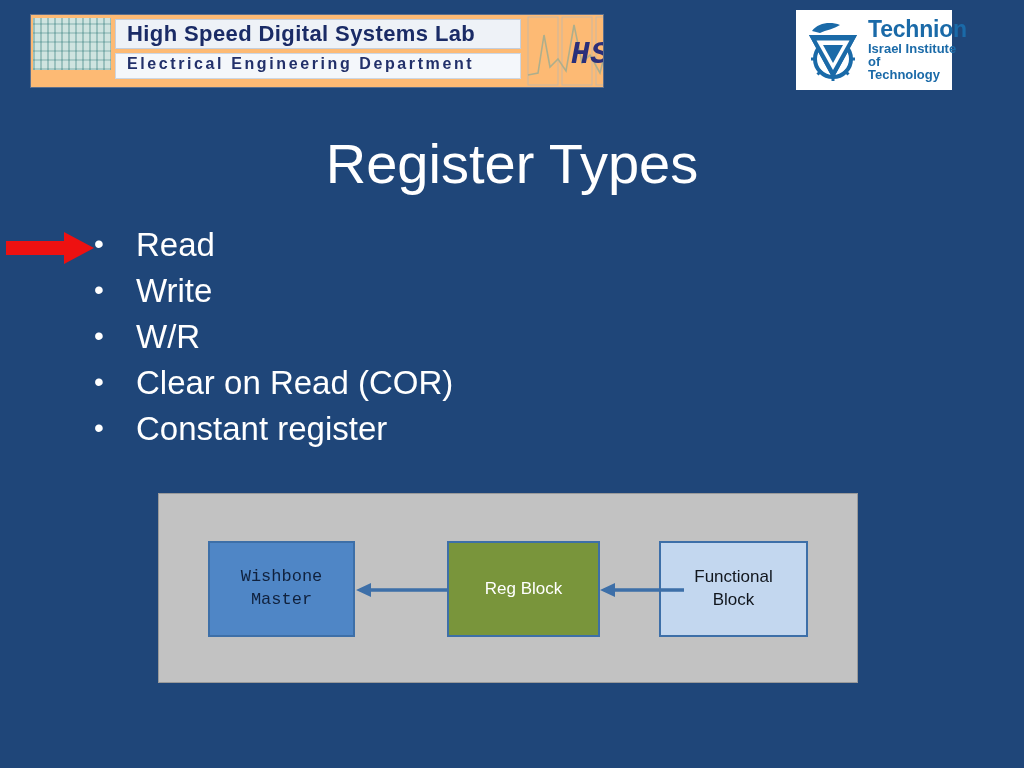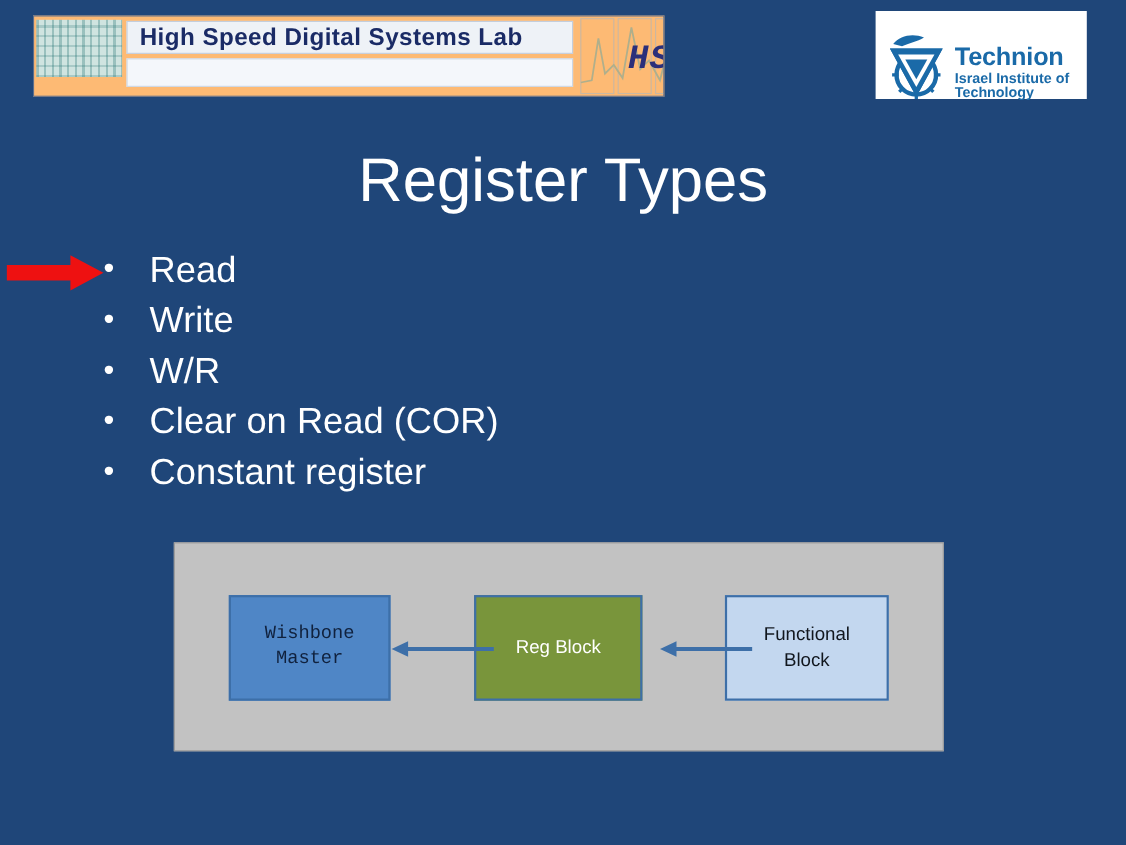--- a/index.html
+++ b/index.html
@@ -103,25 +103,25 @@
     color: #2b2f7a;
     letter-spacing: 1px;
     white-space: nowrap;
   }
 
   
   #technion-logo {
     position: absolute;
     left: 796px;
     top: 10px;
-    width: 192px;
+    width: 156px;
     height: 80px;
     background: #ffffff;
     display: flex;
-    align-items: flex-end;
+    align-items: center;
     box-sizing: border-box;
     padding-left: 8px;
   }
   #technion-emblem { flex: 0 0 auto; }
   #technion-words {
     margin-left: 6px;
     line-height: 1.02;
   }
   #technion-name {
     font-size: 23px;
@@ -210,21 +210,21 @@
   #node-wishbone {
     left: 49px;
     top: 47px;
     width: 147px;
     height: 96px;
     background: #4f86c6;
     color: #10213d;
     font-family: Liberation Mono, monospace;
   }
   #node-regblock {
-    left: 272px;
+    left: 288px;
     top: 47px;
     width: 153px;
     height: 96px;
     background: #79953b;
     color: #ffffff;
   }
   #node-functional {
     left: 500px;
     top: 47px;
     width: 149px;
@@ -250,20 +250,21 @@
 </head>
 <body>
 
 <div id="slide">
 
   <div id="hsdsl-banner">
     <div id="hsdsl-texture"></div>
     <div class="hs-line1"></div>
     <div class="hs-line2"></div>
     <div id="hsdsl-title-text">High Speed Digital Systems Lab</div>
+    <div id="hsdsl-sub-text">Electrical Engineering Department</div>
     <svg id="hsdsl-wave" viewBox="0 0 155 72">
       <rect x="2" y="2" width="30" height="68" fill="none" stroke="#9fb6c9" stroke-width="1"></rect>
       <rect x="36" y="2" width="30" height="68" fill="none" stroke="#9fb6c9" stroke-width="1"></rect>
       <rect x="70" y="2" width="30" height="68" fill="none" stroke="#9fb6c9" stroke-width="1"></rect>
       <rect x="104" y="2" width="30" height="68" fill="none" stroke="#9fb6c9" stroke-width="1"></rect>
       <path d="M2 60 L12 58 L18 20 L24 52 L32 44 L40 56 L48 10 L56 48 L64 40 L74 58 L82 26 L90 54 L100 46 L112 60 L124 30 L134 58 L152 52" fill="none" stroke="#6fa6a0" stroke-width="1.6"></path>
     </svg>
     <div id="hsdsl-mark">HS DSL</div>
   </div>
 

